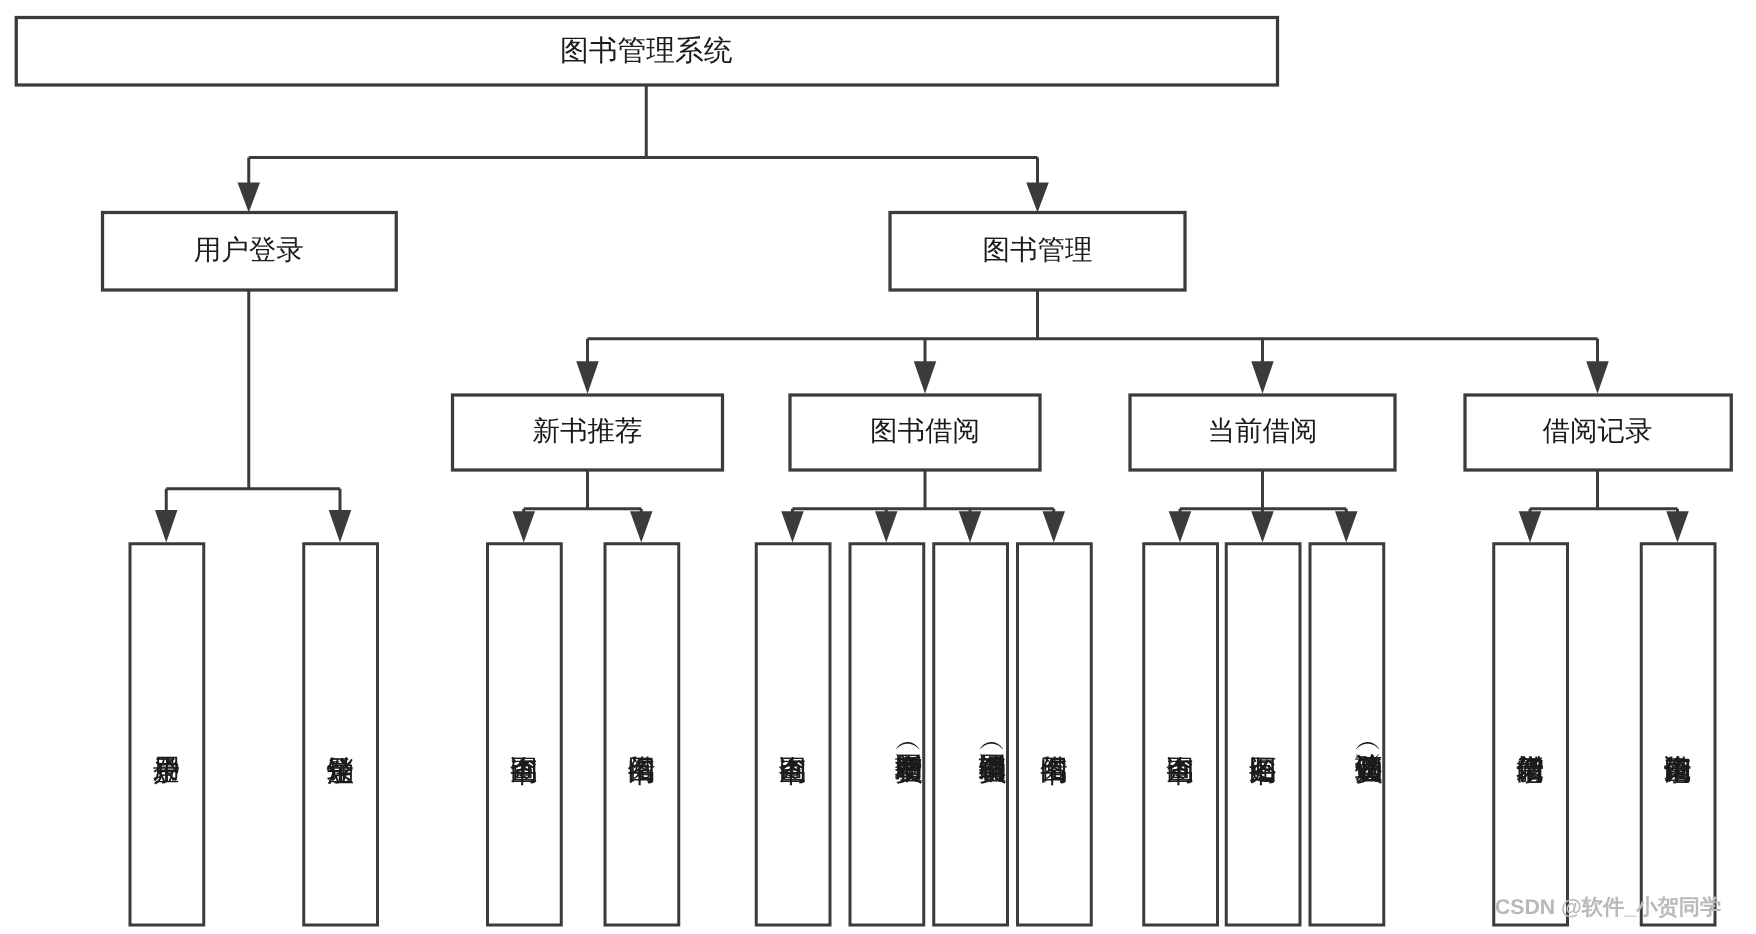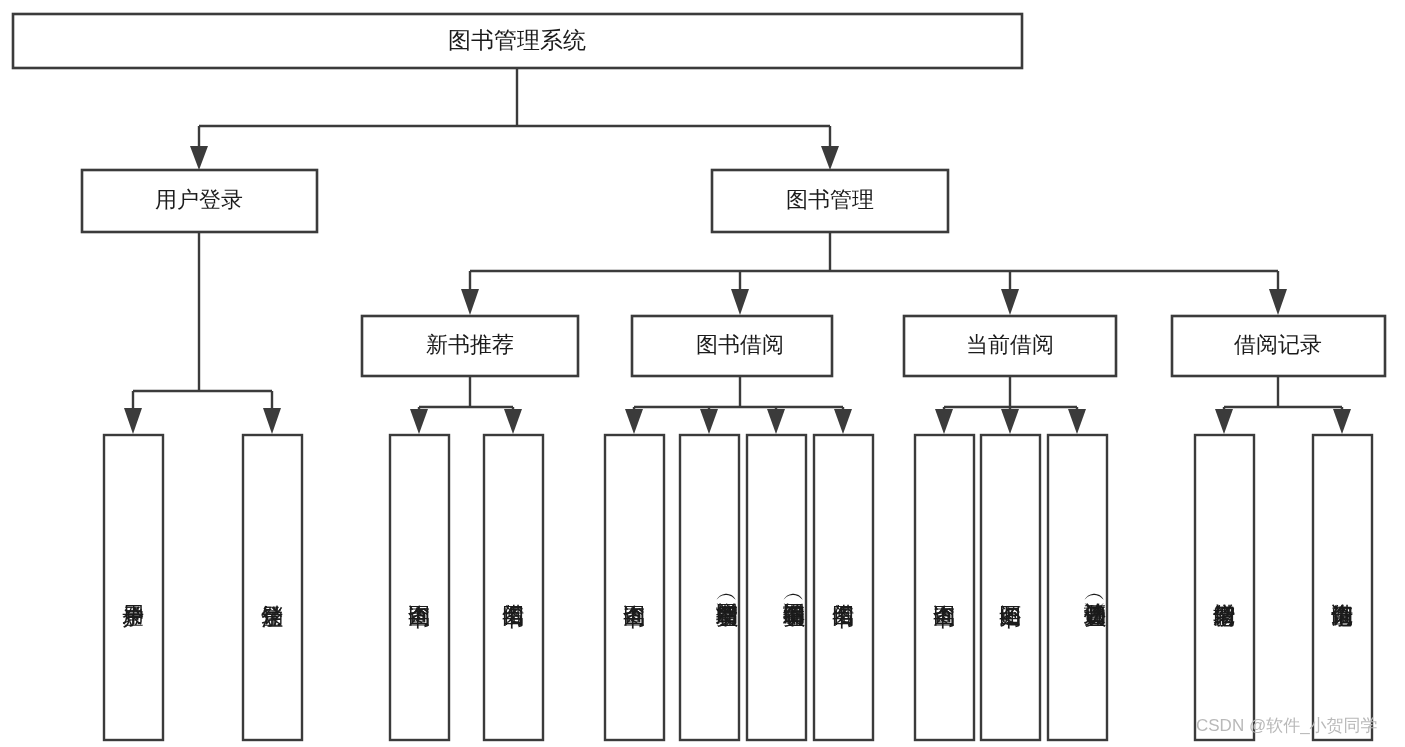--- a/index.html
+++ b/index.html
@@ -205,14 +205,14 @@
   <div class="vlabel" style="left:747px; top:440px; width:59px; height:295px; align-items:flex-start;">编辑图书（管理员）</div>
   <div class="vlabel" style="left:814px; top:435px; width:59px; height:305px;">借阅图书</div>
 
   <div class="vlabel" style="left:915px; top:435px; width:59px; height:305px;">查询图书</div>
   <div class="vlabel" style="left:981px; top:435px; width:59px; height:305px;">归还图书</div>
   <div class="vlabel" style="left:1048px; top:440px; width:59px; height:295px; align-items:flex-start;">确认归还（管理员）</div>
 
   <div class="vlabel" style="left:1195px; top:435px; width:59px; height:305px;">新增借阅记录</div>
   <div class="vlabel" style="left:1313px; top:435px; width:59px; height:305px;">查询借阅记录</div>
 
-  <div class="watermark" style="left:1196px; top:714px;">CSDN @软件_小贺同学</div>
+  <div class="watermark" style="left:1196px; top:714px;font-weight:bold;">CSDN @软件_小贺同学</div>
 </div>
 
 </body></html>

